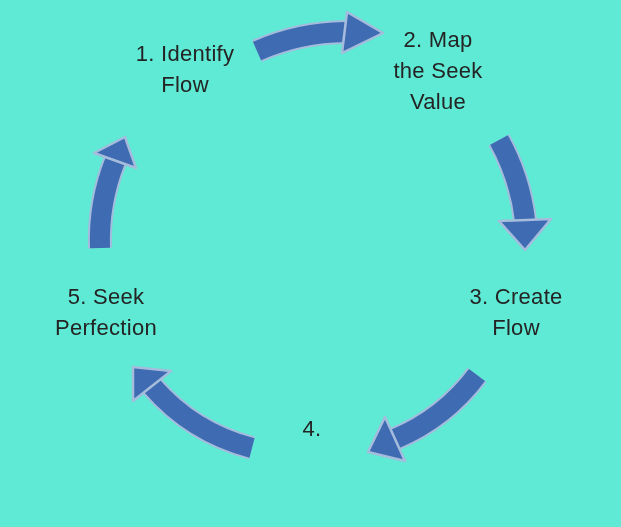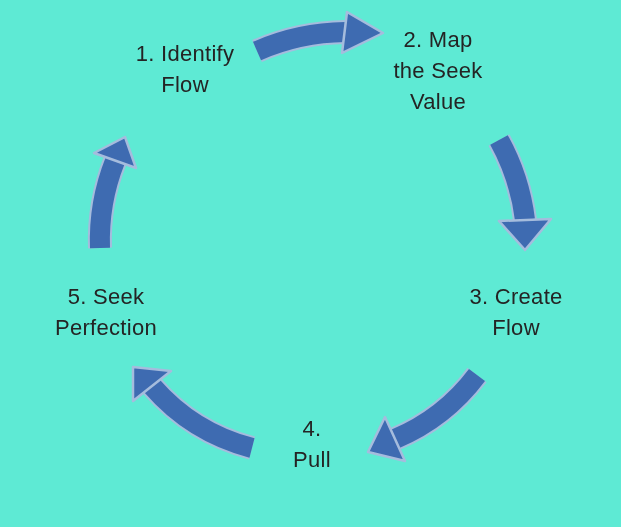--- a/index.html
+++ b/index.html
@@ -103,21 +103,20 @@
     <span class="line">Value</span>
   </div>
 
   <div class="step step-3">
     <span class="line">3. Create</span>
     <span class="line">Flow</span>
   </div>
 
   <div class="step step-4">
     <span class="line">4.</span>
-    <span class="line">Pull</span>
   </div>
 
   <div class="step step-5">
     <span class="line">5. Seek</span>
     <span class="line">Perfection</span>
   </div>
 
 </div>
 
 </body></html>

